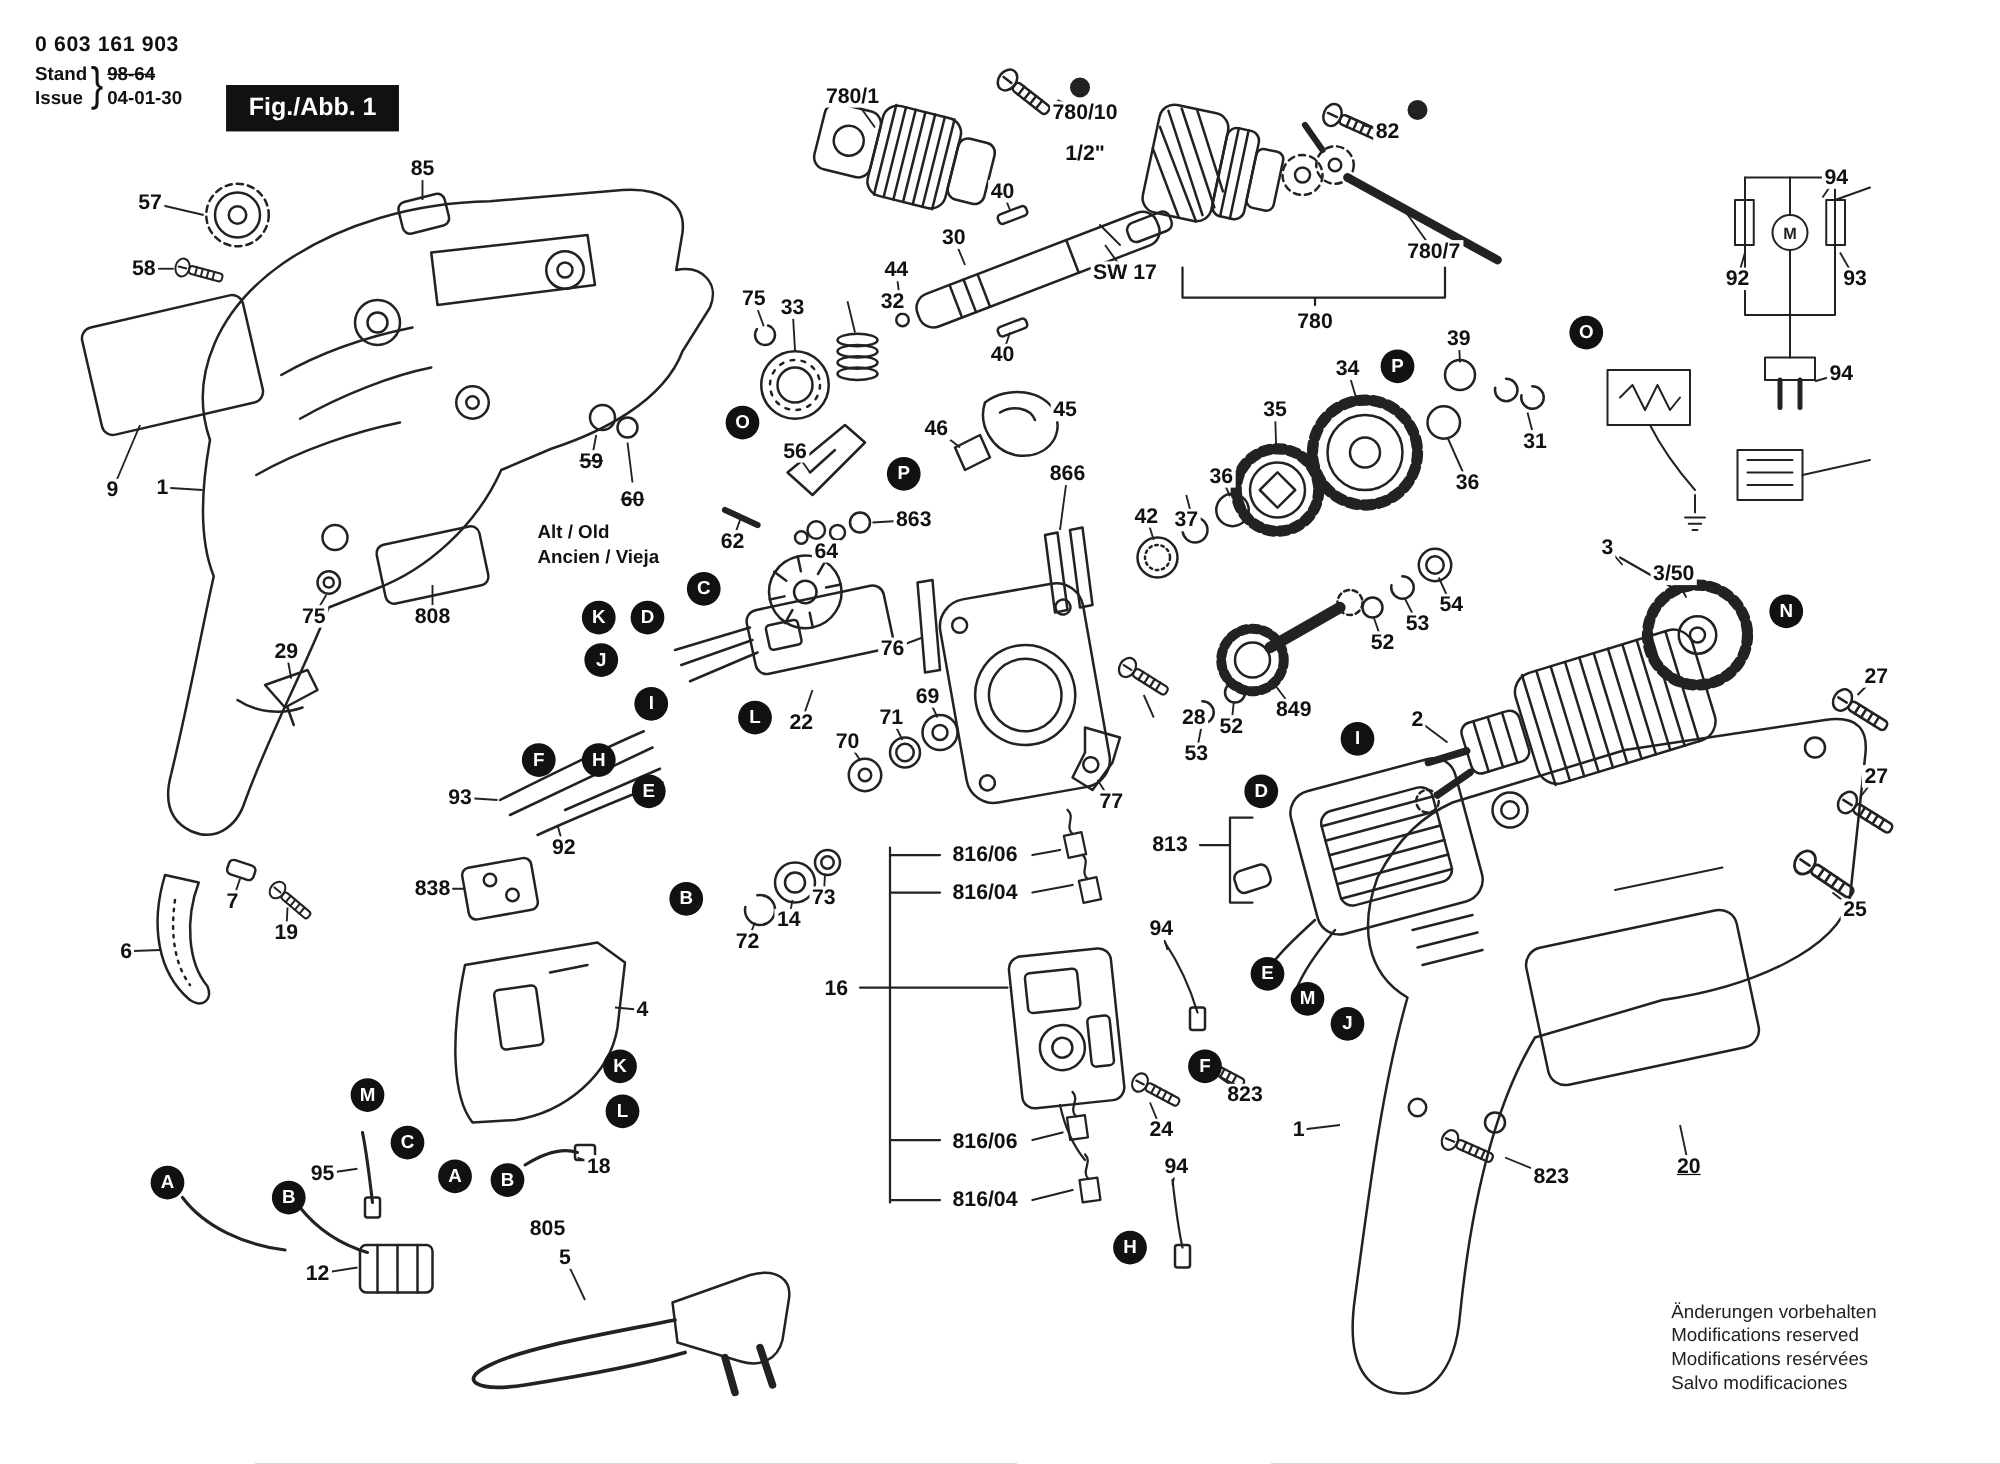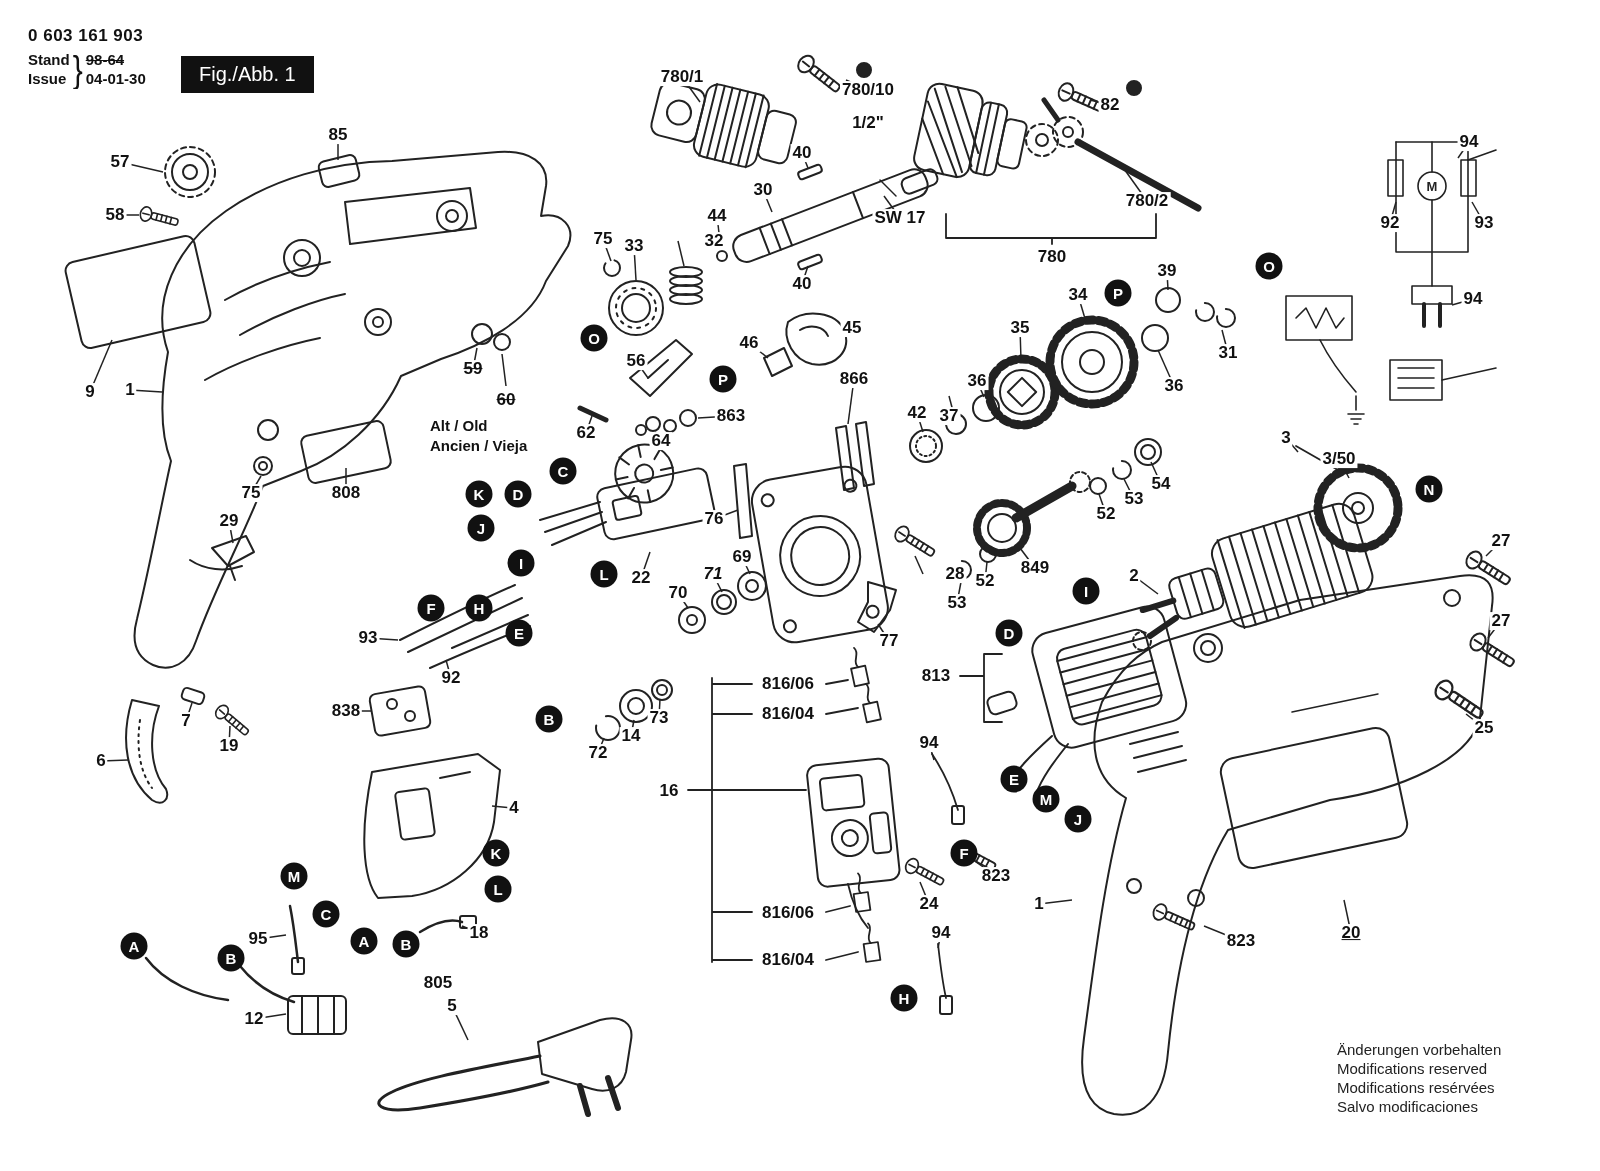--- a/index.html
+++ b/index.html
@@ -13,22 +13,22 @@
         color:#111;background:#fff;padding:0 2px;white-space:nowrap;line-height:1.05}
   .struck{text-decoration:line-through}
   .circle-label{position:absolute;transform:translate(-50%,-50%);width:27px;height:27px;border-radius:50%;
         background:#111;color:#fff;font-weight:bold;font-size:15px;display:flex;align-items:center;
         justify-content:center}
   .header{position:absolute;left:28px;top:26px;z-index:4;color:#111}
   .header .pn{font-size:17px;font-weight:bold;letter-spacing:.5px}
   .header .rev{display:flex;align-items:center;margin-top:4px;font-size:15px;font-weight:bold}
   .rev-labels div,.rev-values div{line-height:19px}
   .brace{font-size:30px;font-weight:normal;margin:0 3px;transform:scaleY(1.25)}
-  .figbox{position:absolute;left:181px;top:56px;z-index:4;background:#111;color:#fff;
-        font-size:20px;font-weight:normal;padding:5px 16px;border:2px solid #111}
+  .figbox{position:absolute;left:181px;top:68px;z-index:4;background:#111;color:#fff;
+        font-size:20px;font-weight:bold;padding:5px 16px;border:2px solid #111}
   .alt-note{position:absolute;left:430px;top:416px;z-index:4;font-size:15px;font-weight:bold;
         color:#111;line-height:20px}
   .legend{position:absolute;left:672px;top:1024px;z-index:4;color:#111;font-size:19px;font-weight:bold;
         line-height:25px}
   .legend .dot{margin-right:9px}
   .legend .lgi{margin-left:31px}
   .footnotes{position:absolute;left:1337px;top:1040px;z-index:4;color:#222;font-size:15px;line-height:19px}
 </style>
 </head>
 <body>
@@ -509,21 +509,21 @@
       <div class="part-label" style="left: 717px; top: 216px;">44</div>
       <div class="part-label" style="left: 763px; top: 190px;">30</div>
       <div class="part-label" style="left: 802px; top: 153px;">40</div>
       <div class="part-label" style="left: 682px; top: 77px;">780/1</div>
       <div class="part-label" style="left: 868px; top: 90px;">780/10</div>
       <div class="part-label" style="left: 868px; top: 123px;">1/2"</div>
       <div class="part-label" style="left: 1110px; top: 105px;">82</div>
       <div class="part-label" style="left: 900px; top: 218px; text-align: center;">SW 17</div>
       <div class="part-label" style="left: 802px; top: 284px;">40</div>
       <div class="part-label" style="left: 1052px; top: 257px;">780</div>
-      <div class="part-label" style="left: 1147px; top: 201px;">780/2</div>
+      <div class="part-label" style="left: 1147px; top: 201px;">780/7</div>
       <div class="part-label" style="left: 1469px; top: 142px;">94</div>
       <div class="part-label" style="left: 1390px; top: 223px;">92</div>
       <div class="part-label" style="left: 1484px; top: 223px;">93</div>
       <div class="part-label" style="left: 1473px; top: 299px;">94</div>
       <div class="part-label" style="left: 1167px; top: 271px;">39</div>
       <div class="part-label" style="left: 1228px; top: 353px;">31</div>
       <div class="part-label" style="left: 1174px; top: 386px;">36</div>
       <div class="part-label" style="left: 1078px; top: 295px;">34</div>
       <div class="part-label" style="left: 1020px; top: 328px;">35</div>
       <div class="part-label" style="left: 977px; top: 381px;">36</div>
@@ -537,21 +537,21 @@
       <div class="part-label struck" style="left: 506px; top: 386px; margin-top: 14px;">60</div>
       <div class="part-label" style="left: 586px; top: 433px;">62</div>
       <div class="part-label" style="left: 731px; top: 416px;">863</div>
       <div class="part-label" style="left: 661px; top: 441px;">64</div>
       <div class="part-label" style="left: 346px; top: 493px;">808</div>
       <div class="part-label" style="left: 251px; top: 493px;">75</div>
       <div class="part-label" style="left: 229px; top: 521px;">29</div>
       <div class="part-label" style="left: 641px; top: 578px;">22</div>
       <div class="part-label" style="left: 714px; top: 519px;">76</div>
       <div class="part-label" style="left: 742px; top: 557px;">69</div>
-      <div class="part-label" style="left: 713px; top: 574px; font-style: italic;">71</div>
+      <div class="part-label" style="left: 713px; top: 574px;">71</div>
       <div class="part-label" style="left: 678px; top: 593px;">70</div>
       <div class="part-label" style="left: 889px; top: 641px;">77</div>
       <div class="part-label" style="left: 923px; top: 574px; margin-left: 32px;">28</div>
       <div class="part-label" style="left: 957px; top: 603px;">53</div>
       <div class="part-label" style="left: 985px; top: 581px;">52</div>
       <div class="part-label" style="left: 1035px; top: 568px;">849</div>
       <div class="part-label" style="left: 1106px; top: 514px;">52</div>
       <div class="part-label" style="left: 1134px; top: 499px;">53</div>
       <div class="part-label" style="left: 1161px; top: 484px;">54</div>
       <div class="part-label" style="left: 1134px; top: 576px;">2</div>

